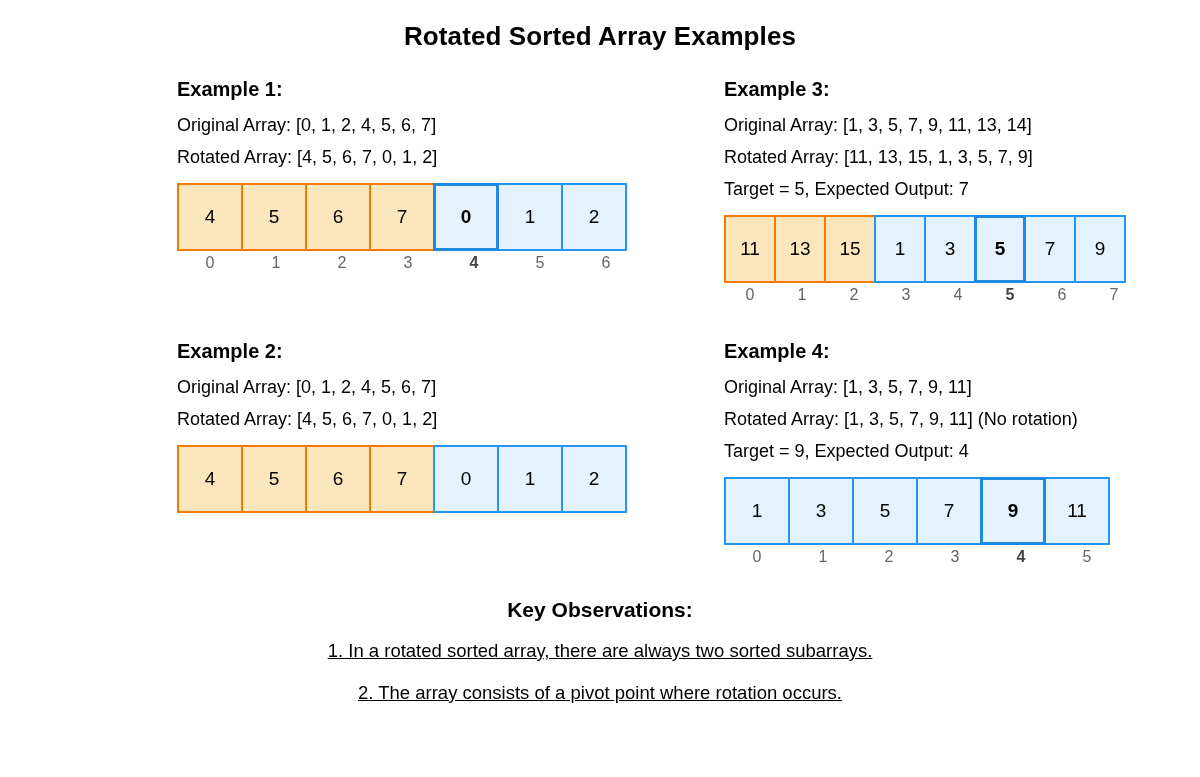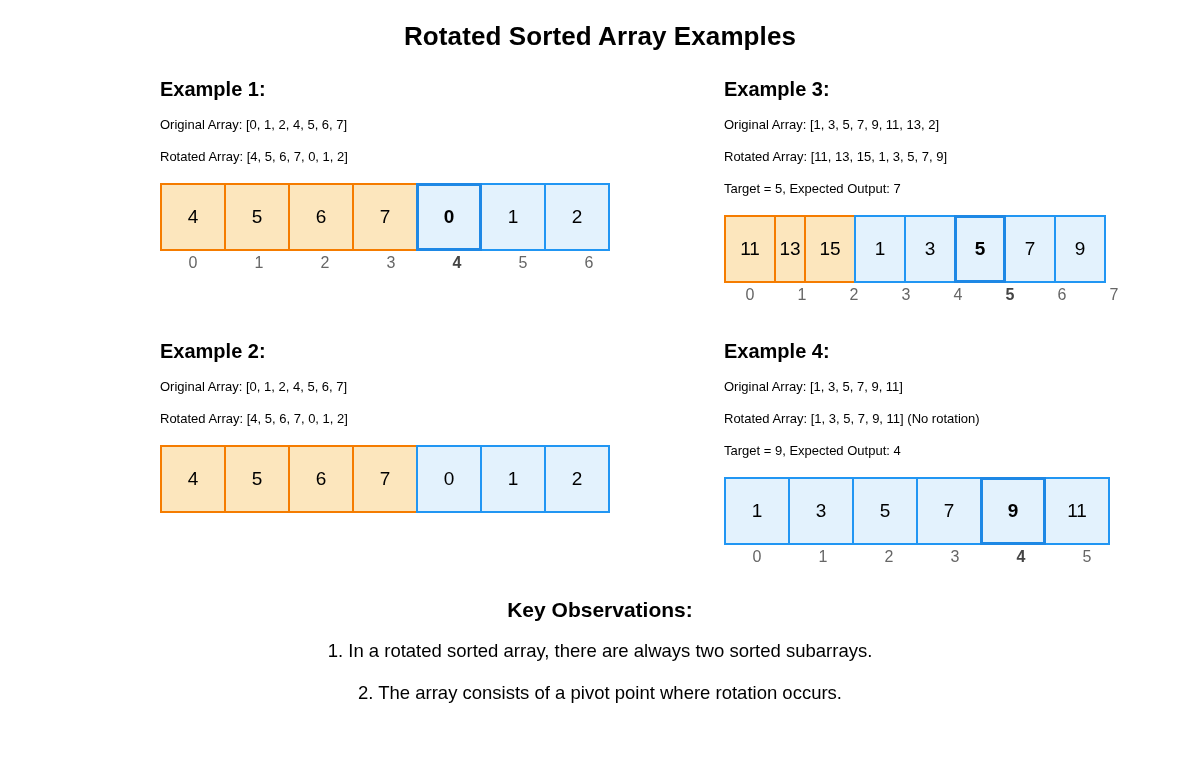--- a/index.html
+++ b/index.html
@@ -27,37 +27,37 @@
     letter-spacing: 0.1px;
   }
 
   .examples-grid {
     position: absolute;
     top: 78px;
     left: 0;
     width: 1200px;
   }
 
-  .example-col-left  { position: absolute; left: 160px; width: 480px; }
+  .example-col-left  { position: absolute; left: 177px; width: 480px; }
   .example-col-right { position: absolute; left: 724px; width: 460px; }
 
   .row-top    { top: 0px; }
   .row-bottom { top: 262px; }
 
   .example-block { position: absolute; }
 
   .example-heading {
     font-size: 20px;
     font-weight: bold;
     margin: 0 0 9px 0;
     line-height: 22px;
   }
 
   .example-line {
-    font-size: 13px;
+    font-size: 18px;
     line-height: 32px;
     margin: 0;
     white-space: nowrap;
   }
 
   .array-wrap {
     margin-top: 10px;
     display: inline-block;
   }
 
@@ -120,20 +120,21 @@
     text-align: center;
     font-size: 21px;
     font-weight: bold;
     margin: 0 0 18px 0;
   }
   .obs-list {
     list-style: none;
     margin: 0;
     padding: 0;
     text-align: center;
+    text-decoration: underline;
   }
   .obs-item {
     font-size: 18.5px;
     line-height: 22px;
     margin-bottom: 20px;
     color: #000;
   }
 </style>
 </head>
 <body>
@@ -163,27 +164,27 @@
           <div class="index-cell" style="width: 66px;">3</div>
           <div class="index-cell target" style="width: 66px;">4</div>
           <div class="index-cell" style="width: 66px;">5</div>
           <div class="index-cell" style="width: 66px;">6</div>
         </div>
     </div>
   </div>
 
   <div class="example-col-right example-block row-top">
     <div class="example-heading">Example 3:</div>
-    <div class="example-line">Original Array: [1, 3, 5, 7, 9, 11, 13, 2]</div>
+    <div class="example-line">Original Array: [1, 3, 5, 7, 9, 11, 13, 14]</div>
     <div class="example-line">Rotated Array: [11, 13, 15, 1, 3, 5, 7, 9]</div>
     <div class="example-line">Target = 5, Expected Output: 7</div>
     <div class="array-wrap">
       <div class="array-row">
           <div class="cell orange" style="width: 52px;">11</div>
-          <div class="cell orange" style="width: 32px;">13</div>
+          <div class="cell orange" style="width: 52px;">13</div>
           <div class="cell orange" style="width: 52px;">15</div>
           <div class="cell blue" style="width: 52px;">1</div>
           <div class="cell blue" style="width: 52px;">3</div>
           <div class="cell blue target" style="width: 52px;">5</div>
           <div class="cell blue" style="width: 52px;">7</div>
           <div class="cell blue" style="width: 52px;">9</div>
         </div>
       <div class="index-row">
           <div class="index-cell" style="width: 52px;">0</div>
           <div class="index-cell" style="width: 52px;">1</div>

